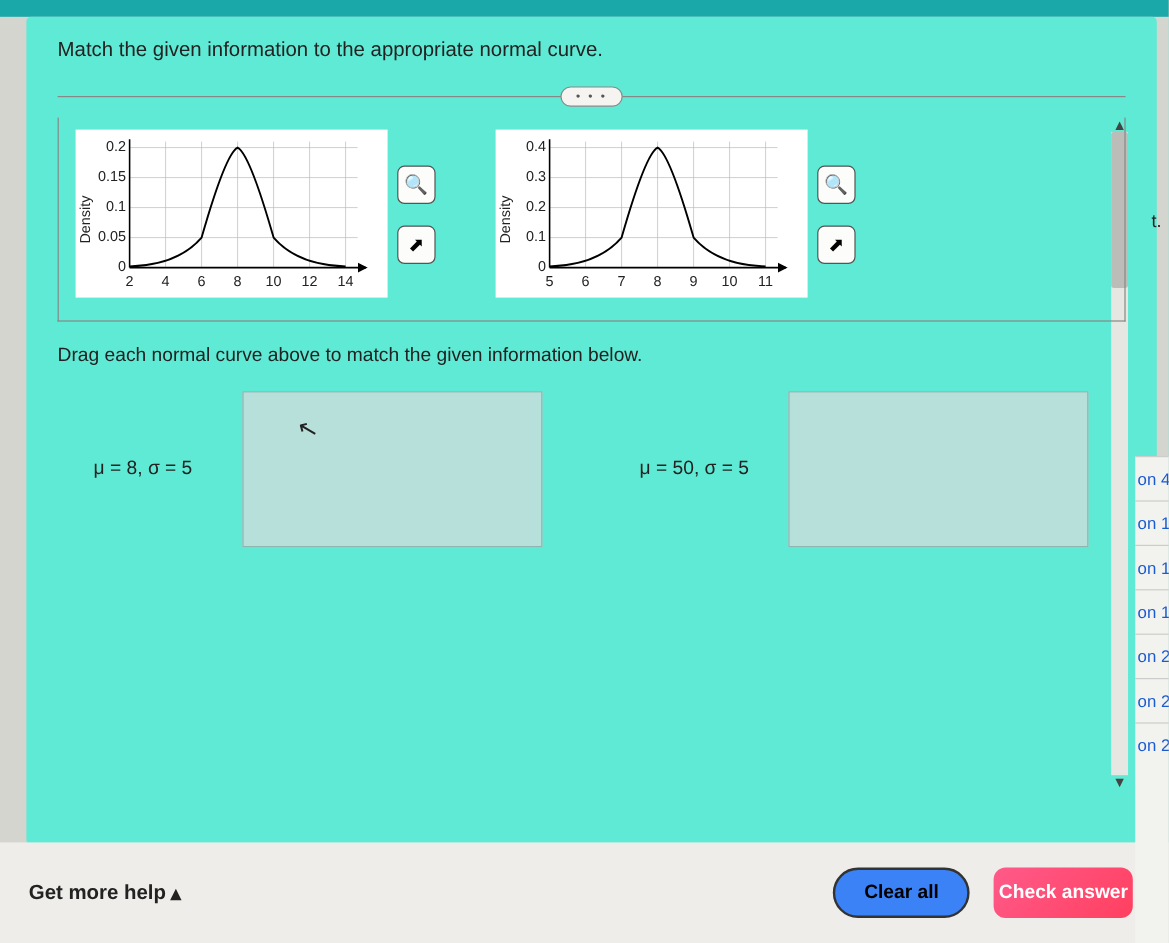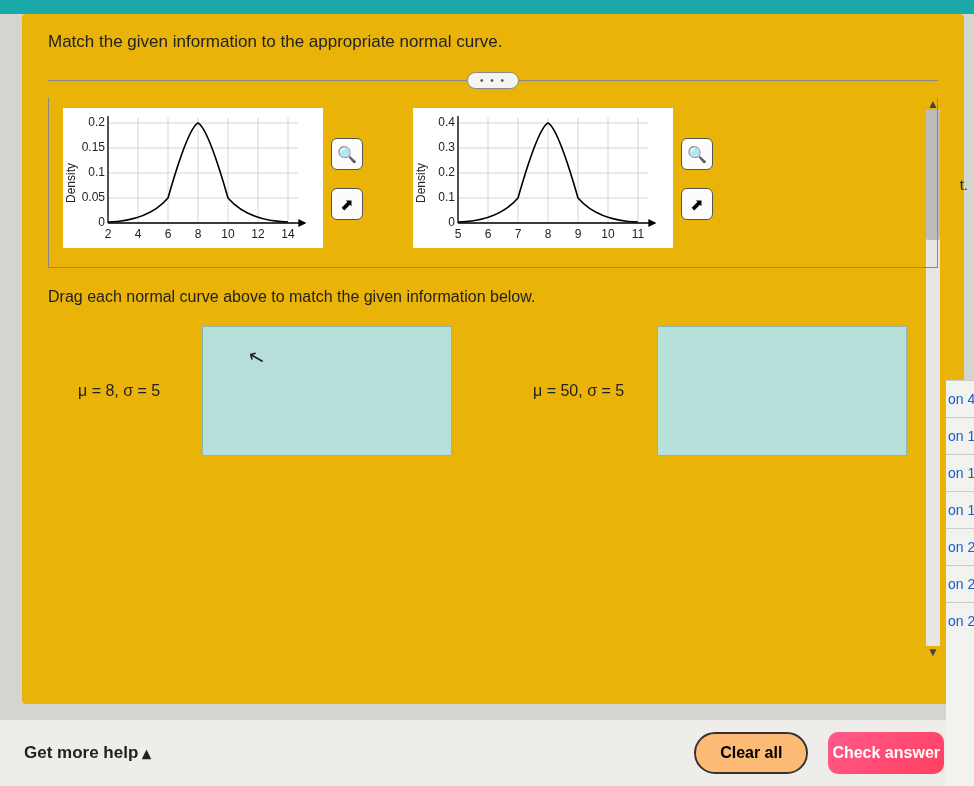--- a/index.html
+++ b/index.html
@@ -10,21 +10,21 @@
     height: 786px;
     overflow: hidden;
     position: relative;
   }
   .top-bar {
     height: 14px;
     background: #1aa8a8;
     width: 100%;
   }
   .main-panel {
-    background: #eab308;
+    background: #5eead4;
     margin: 0 10px 0 22px;
     border-radius: 4px;
     padding: 18px 26px 10px 26px;
     height: 690px;
     position: relative;
   }
   .question-text {
     font-size: 17px;
     color: #222;
     margin-bottom: 18px;
@@ -133,42 +133,42 @@
     font-size: 20px;
     color: #222;
     transform: rotate(-15deg);
   }
   
   .bottom-bar {
     position: absolute;
     left: 0;
     bottom: 0;
     width: 100%;
-    height: 66px;
+    height: 84px;
     background: #eeede9;
     display: flex;
     align-items: center;
     padding: 0 30px 0 24px;
     gap: 20px;
   }
   .help-link {
     font-size: 17px;
     font-weight: bold;
     color: #222;
     cursor: pointer;
     display: flex; align-items: center; gap: 4px;
   }
   .spacer { flex: 1; }
   .pill-btn {
     border: 2px solid #333;
     border-radius: 22px;
     padding: 10px 24px;
     font-size: 16px;
     font-weight: bold;
-    background: #fdba74;
+    background: #3b82f6;
     cursor: pointer;
   }
   .check-btn {
     border: none;
     border-radius: 10px;
     padding: 12px 4px;
     font-size: 16px;
     font-weight: bold;
     color: #fff;
     background: linear-gradient(135deg, #ff5a8a, #ff4060);

